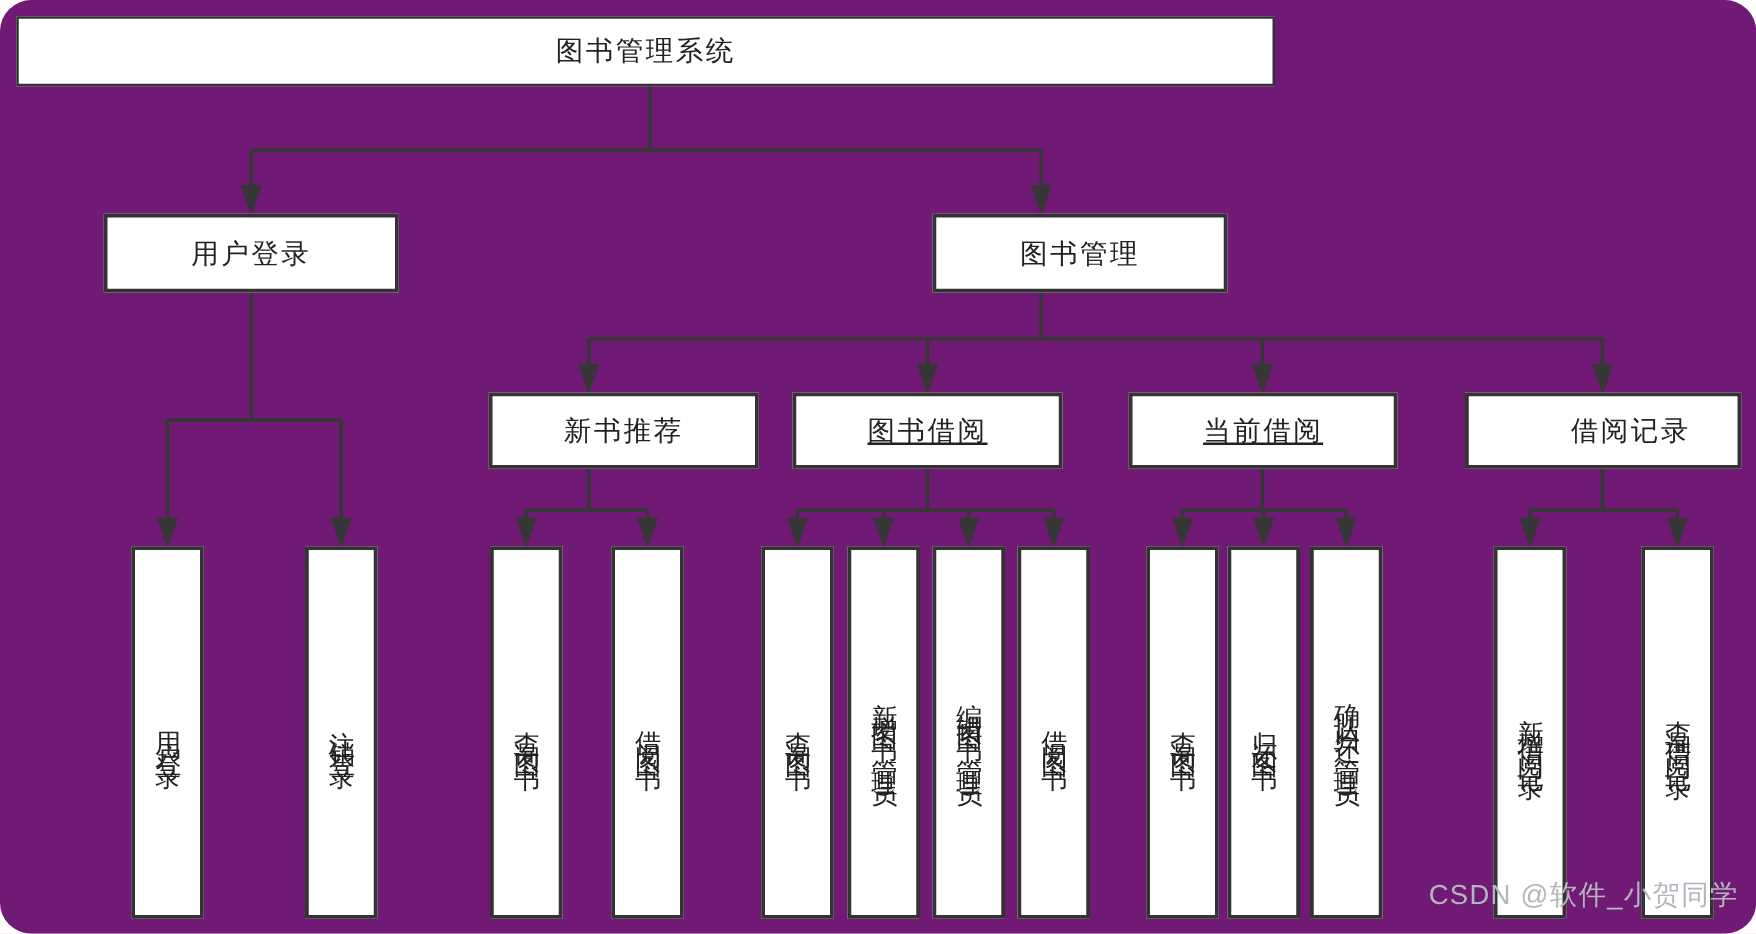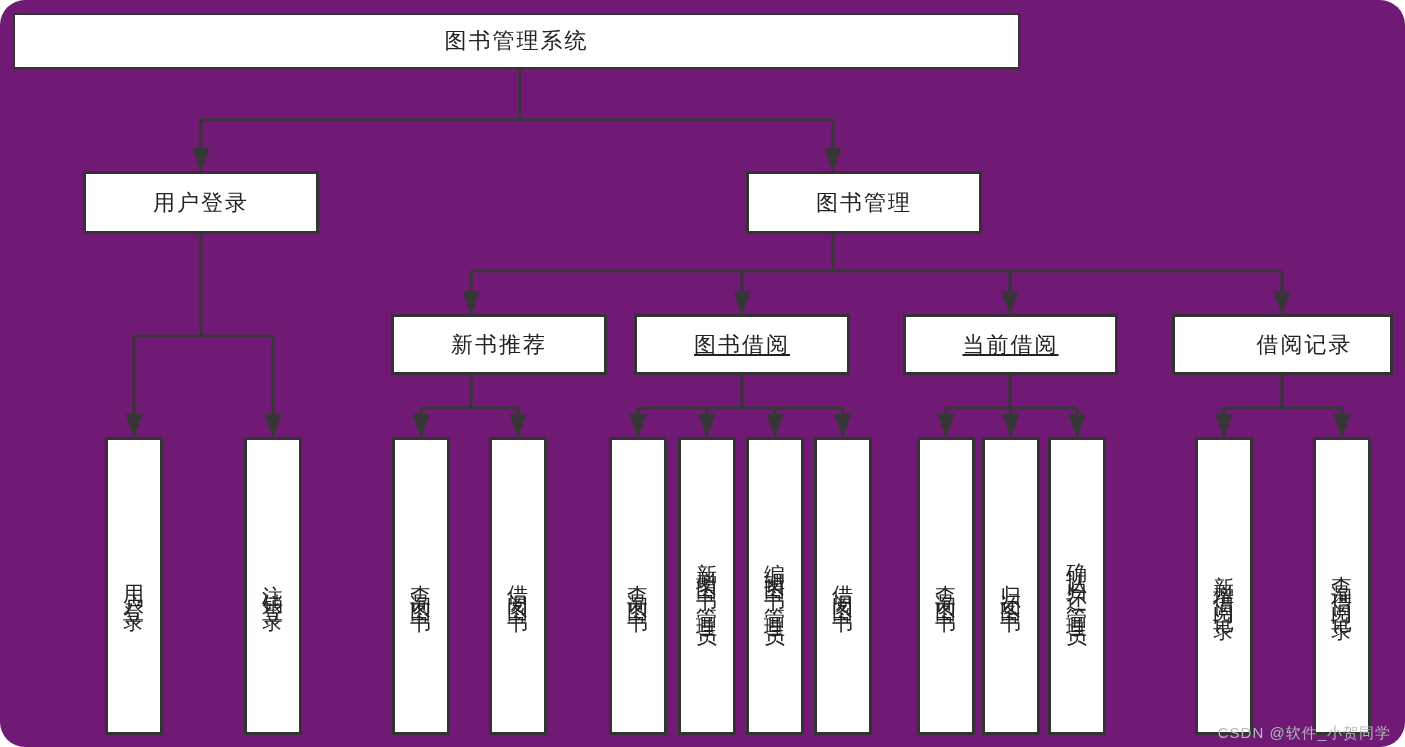--- a/index.html
+++ b/index.html
@@ -57,22 +57,22 @@
     text-orientation: mixed;
     font-size: 21px;
     letter-spacing: 9px;
     color: #222222;
     line-height: 1;
     white-space: nowrap;
   }
   .watermark {
     position: absolute;
     right: 14px;
-    bottom: 4px;
-    font-size: 15px;
+    bottom: 16px;
+    font-size: 22px;
     color: #b3b7bd;
     letter-spacing: 1px;
     white-space: nowrap;
   }
 </style>
 </head>
 <body>
 
 <div class="stage">
 

